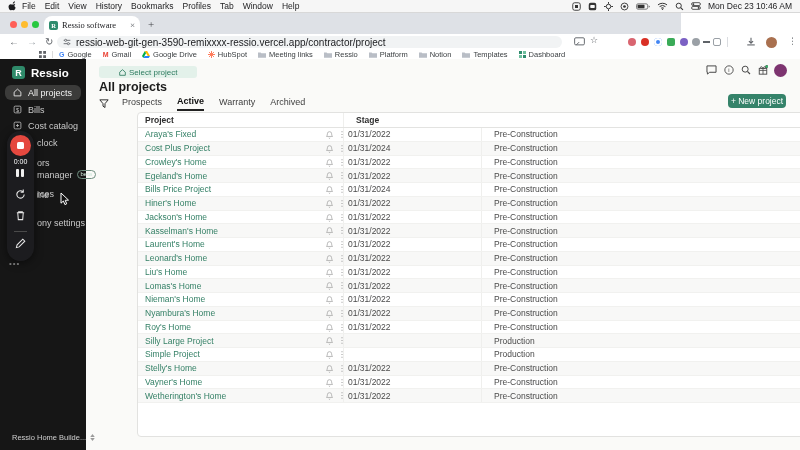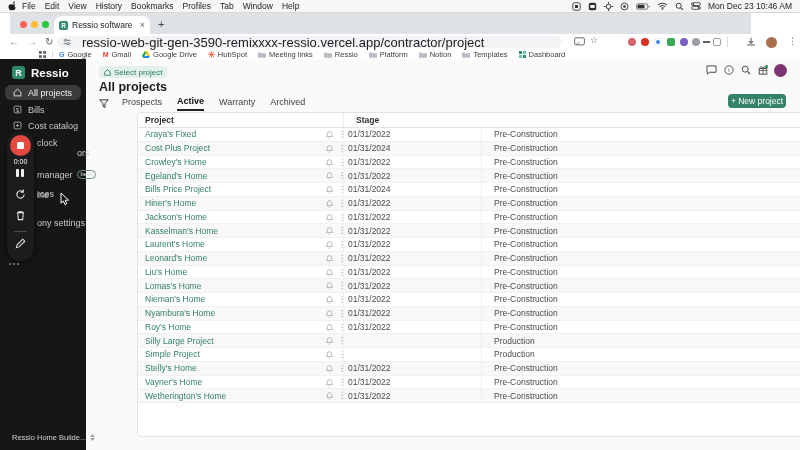--- a/index.html
+++ b/index.html
@@ -11,37 +11,37 @@
   .menubar { position:absolute; left:0; top:0; width:800px; height:13px; background:#f6f6f6;
              border-bottom:1px solid #d8d8d8; display:flex; align-items:center; font-size:8.5px; color:#1d1d1f; }
   .menubar .apple { margin:0 6px 0 8px; display:flex; }
   .menubar .mitem { margin-right:9px; }
   .menubar .mitem.app { font-weight:bold; }
   .menubar .mspacer { flex:1; }
   .menubar .status { display:flex; align-items:center; gap:7px; margin-right:7px; }
   .menubar .clock { font-size:8.5px; margin-right:8px; white-space:nowrap; }
 
   
-  .tabstrip { position:absolute; left:10px; top:13px; width:741px; height:21px; background:#dee1e6; }
+  .tabstrip { position:absolute; left:0; top:13px; width:681px; height:21px; background:#dee1e6;font-family:Liberation Serif, serif; }
   .tlight { position:absolute; top:8px; width:7px; height:7px; border-radius:50%; }
   .tl-red { left:10px; background:#ff5f57; } .tl-yellow { left:21px; background:#febc2e; } .tl-green { left:32px; background:#28c840; }
   .tab-active { position:absolute; left:44px; top:3px; width:96px; height:18px; background:#fff;
                 border-radius:8px 8px 0 0; display:flex; align-items:center; padding:0 5px; }
   .tab-fav { width:9px; height:9px; border-radius:2px; background:#2e8b6d; color:#fff; font-size:6.5px; font-weight:bold;
              display:flex; align-items:center; justify-content:center; margin-right:4px; }
   .tab-title { font-size:8.5px; color:#202124; white-space:nowrap; overflow:hidden; flex:1; }
   .tab-close { font-size:9px; color:#5f6368; margin-left:3px; }
   .newtab { position:absolute; left:148px; top:6px; font-size:11px; color:#45474a; line-height:11px; }
 
   
   .toolbar { position:absolute; left:0; top:34px; width:800px; height:16px; background:#fff; }
   .navic { position:absolute; top:2px; font-size:10px; color:#5f6368; }
   .omnibox { position:absolute; left:57px; top:2px; width:505px; height:12px; background:#f1f3f4; border-radius:7px;
              display:flex; align-items:center; padding:0 6px; }
-  .omnibox .url { font-size:13px; color:#202124; margin-left:11px; white-space:nowrap; }
+  .omnibox .url { font-size:10px; color:#202124; margin-left:5px; white-space:nowrap; }
   .extdot { position:absolute; top:4px; width:8px; height:8px; border-radius:50%; }
   .toolsep { position:absolute; top:3px; width:1px; height:10px; background:#dadce0; }
   .avatar-browser { position:absolute; top:2.5px; width:11px; height:11px; border-radius:50%; background:#a9704f; }
   .browser-menu { position:absolute; top:2px; font-size:9px; color:#5f6368; }
 
   
   .bookmarks { position:absolute; left:0; top:50px; width:800px; height:9px; background:#fff; display:flex; align-items:center;padding-left:32px; }
   .bk-sep { width:1px; height:7px; background:#dcdcdc; margin:0 6px; }
   .bk-item { display:flex; align-items:center; font-size:7.5px; color:#3c4043; margin-right:11px; white-space:nowrap; }
   .bk-item .ic { margin-right:3px; display:flex; }
@@ -75,21 +75,21 @@
   .rec-stop .sq { width:7px; height:7px; border-radius:1.5px; background:#fff; }
   .rec-timer { position:absolute; left:0; top:27px; width:27px; text-align:center; color:#fff; font-size:7px; }
   .rec-pause { position:absolute; left:9px; top:38px; display:flex; gap:2.5px; }
   .rec-pause i { display:block; width:2.5px; height:8px; background:#f0f0f0; border-radius:1px; }
   .rec-ic { position:absolute; left:8px; display:flex; }
   .rec-div { position:absolute; left:7px; top:100px; width:13px; height:1px; background:#4a4a4a; }
   .rec-dots { position:absolute; left:9px; top:200px; color:#777; font-size:8px; letter-spacing:1px; z-index:51; }
 
   
   .chip { position:absolute; left:99px; top:7px; height:12px; background:#e3f1ea; border-radius:3px;
-          display:flex; align-items:center; padding:0 5px; color:#2c7a5e; font-size:8px; }
+          display:flex; align-items:center; padding:0 20px; color:#2c7a5e; font-size:8px; }
   .chip .ic { margin-right:3px; display:flex; }
   .hic { position:absolute; display:flex; }
   .avatar-app { position:absolute; left:774px; top:5px; width:13px; height:13px; border-radius:50%; background:#7d3470; }
   .page-title { position:absolute; left:99px; top:21px; font-size:12.5px; font-weight:bold; color:#1c1c1c; }
   .tabsrow { position:absolute; left:99px; top:37px; display:flex; align-items:center; }
   .funnel { margin-right:13px; display:flex; }
   .ptab { font-size:9px; color:#3f3f3f; margin-right:15px; padding-bottom:3px; }
   .ptab.active { color:#111; font-weight:bold; border-bottom:2px solid #222; }
   .newproj { position:absolute; left:728px; top:35px; width:58px; height:13.5px; background:#35836a; border-radius:4px;
              color:#fff; font-size:8.5px; display:flex; align-items:center; justify-content:center; }
@@ -341,21 +341,21 @@
             <svg width="9" height="9" viewBox="0 0 12 12">
               <rect x="1.5" y="1.5" width="9" height="9" rx="1.5" fill="none" stroke="#bdbdbd" stroke-width="1.1"></rect>
               <path d="M6 4v4M4 6h4" stroke="#bdbdbd" stroke-width="1.1"></path>
             </svg>
           </span>
         <span>Cost catalog</span>
       </div>
       <div class="sitem partial" style="top:76px;">
           <span>clock</span>
         </div>
-      <div class="sitem partial" style="top:86px;margin-left:40px;">
+      <div class="sitem partial" style="top:96px;">
           <span>ors</span>
         </div>
       <div class="sitem partial" style="top:108px;">
         <span>manager</span>
         <span class="beta">beta</span>
       </div>
       <div class="sitem partial" style="top:127px;">
           <span>rces</span>
         </div>
       <div class="sitem partial" style="top:128px;">

